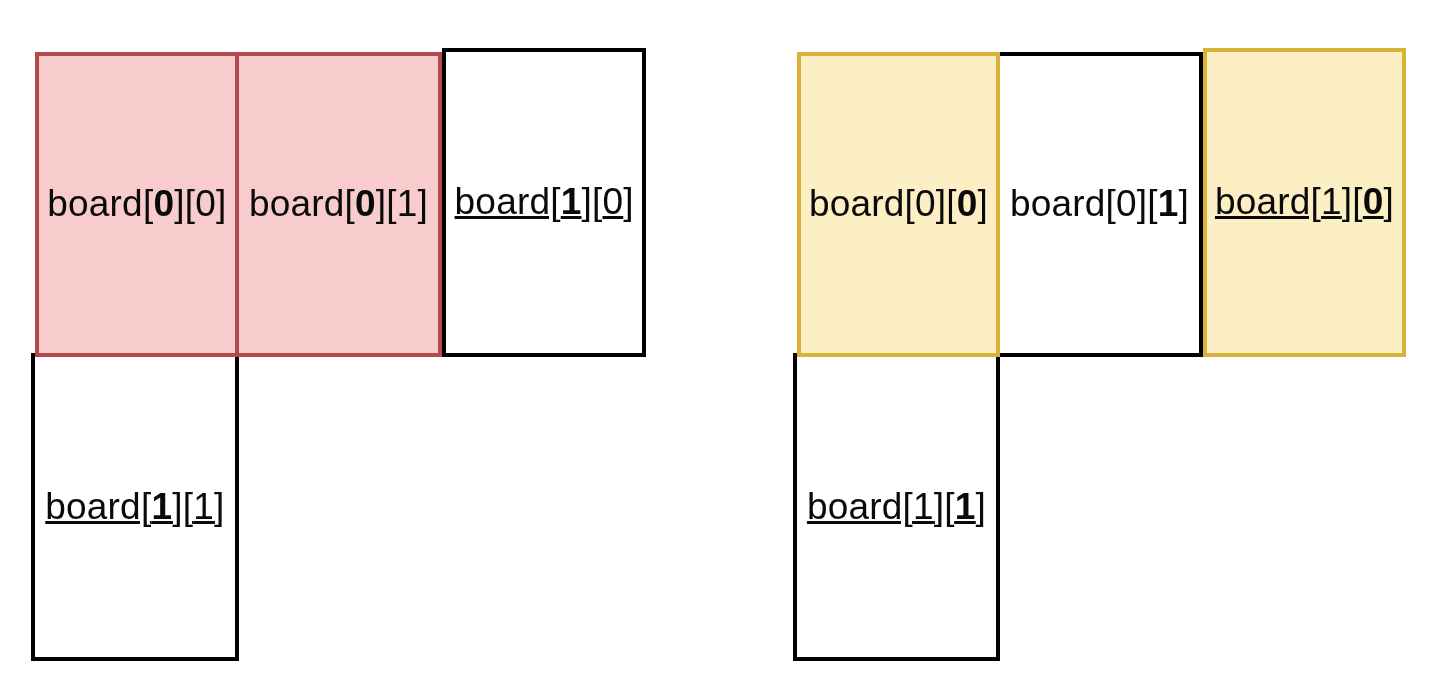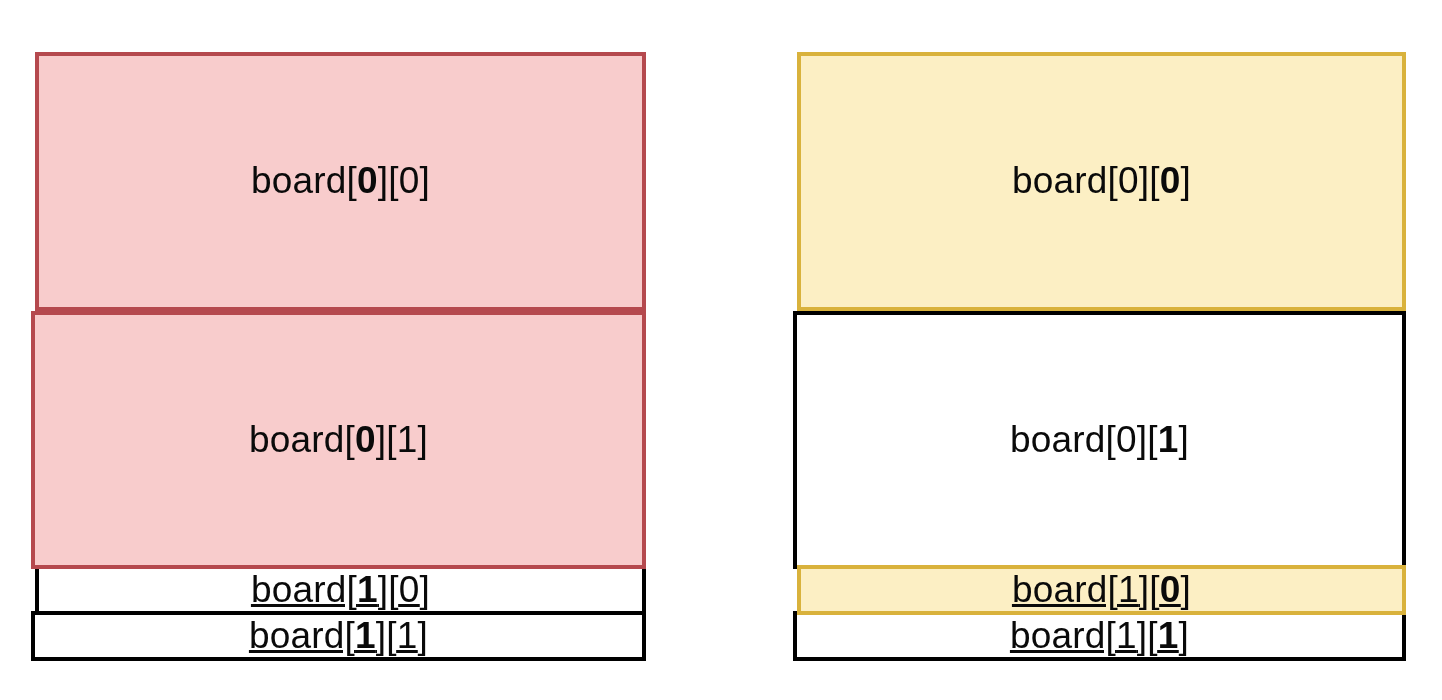--- a/index.html
+++ b/index.html
@@ -17,21 +17,21 @@
     position: relative;
     width: 1442px;
     height: 700px;
     background: #ffffff;
   }
 
   
   .grid {
     position: absolute;
     display: grid;
-    grid-template-columns: 1fr;
+    grid-template-columns: 1fr 1fr 1fr;
     grid-template-rows: 1fr 1fr;
     box-sizing: border-box;
   }
   #grid-row {
     left: 35px;
     top: 52px;
     width: 611px;
     height: 609px;
   }
   #grid-col {

